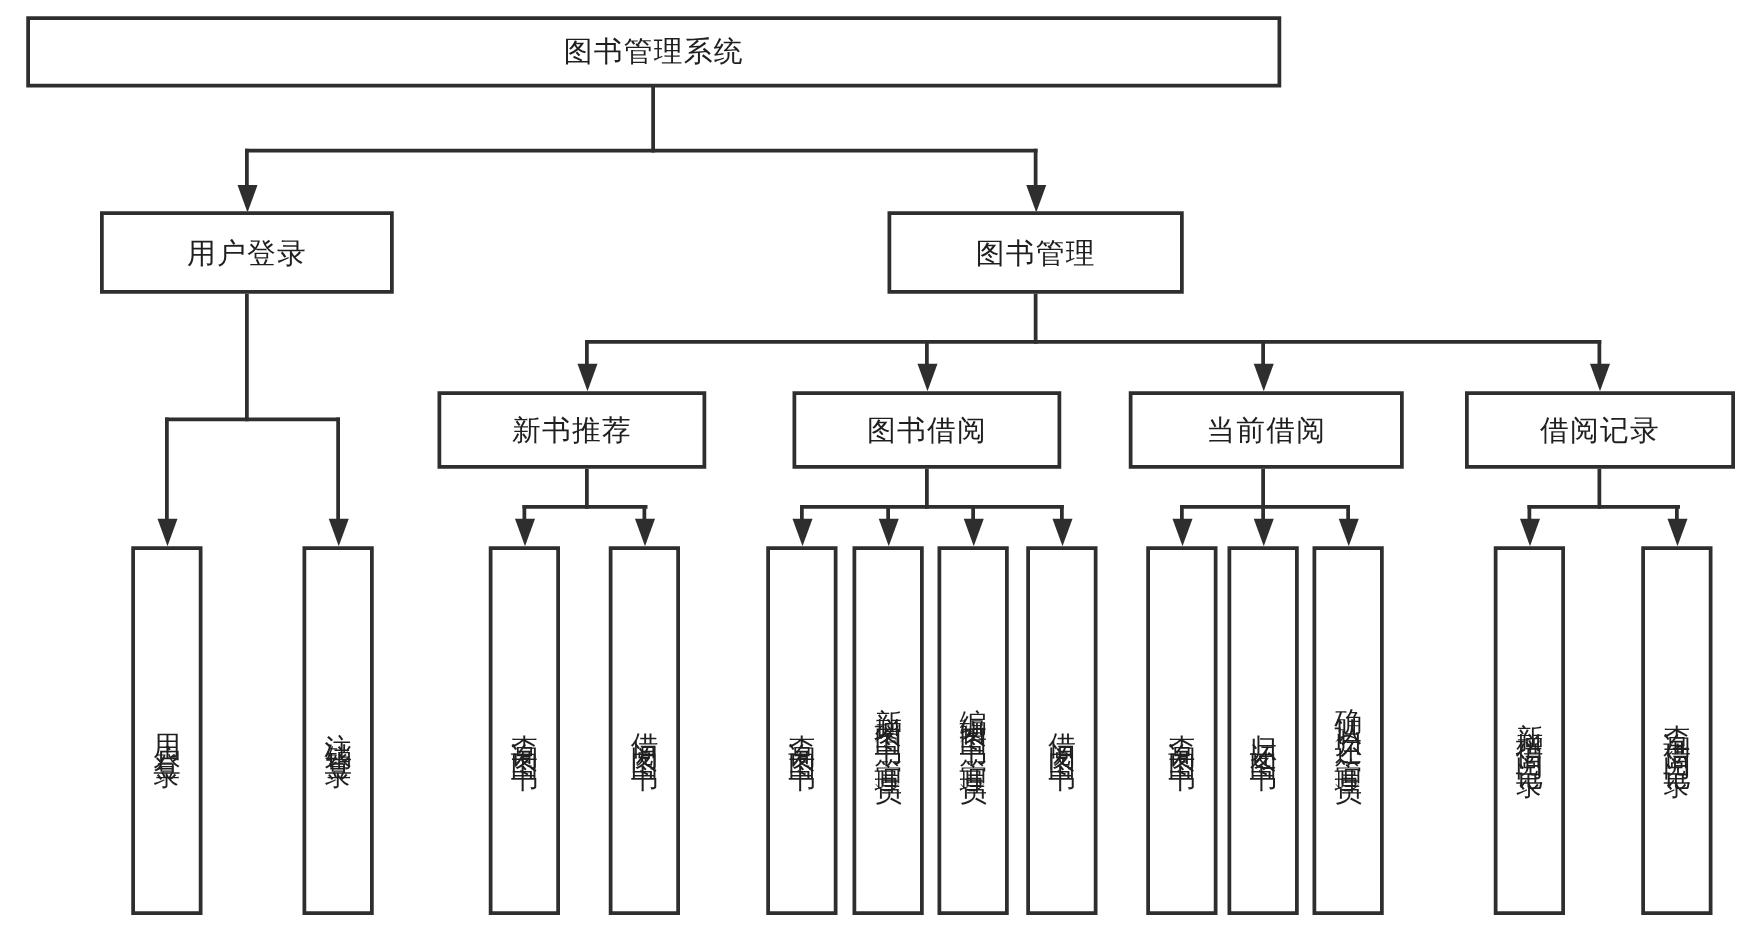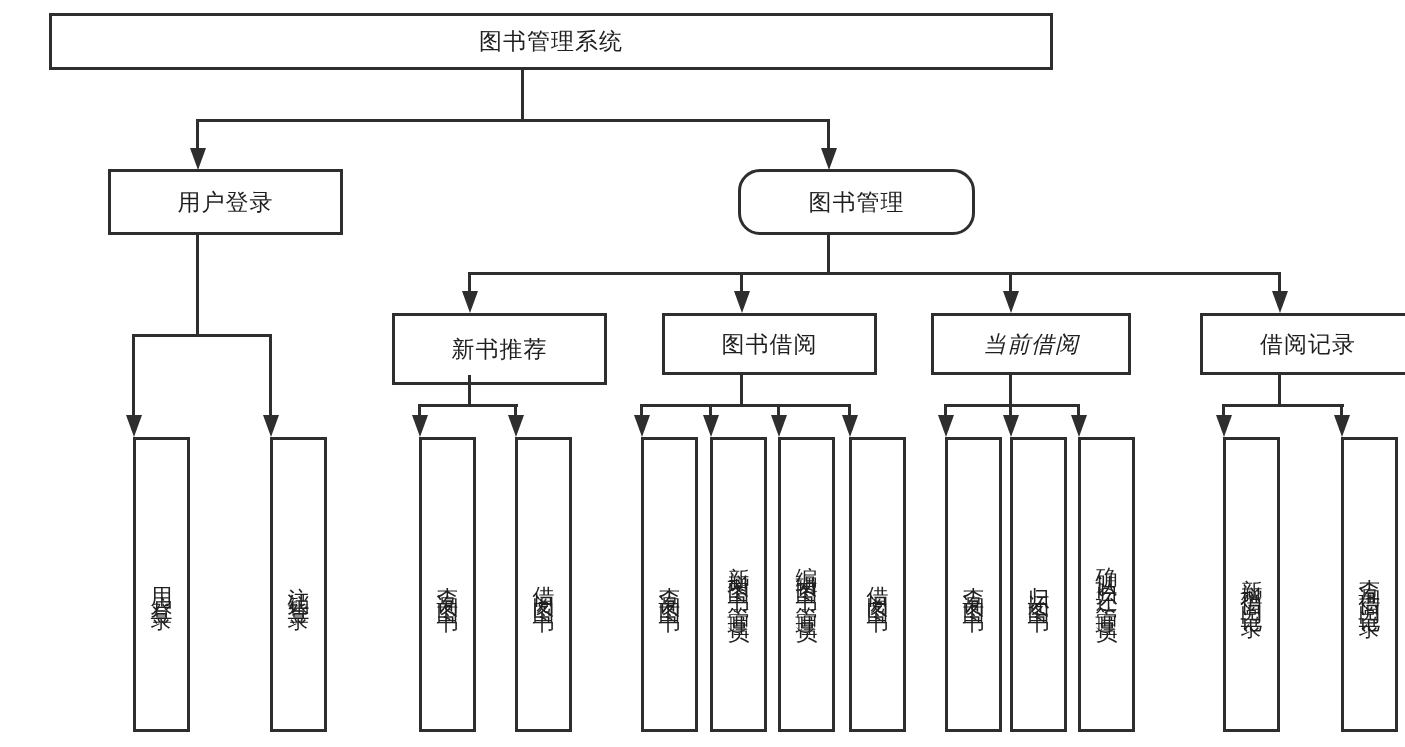--- a/index.html
+++ b/index.html
@@ -14,21 +14,20 @@
   }
   .node {
     position: absolute;
     box-sizing: border-box;
     border: 3px solid #2e2e2e;
     background: #ffffff;
     display: flex;
     align-items: center;
     justify-content: center;
     text-align: center;
-    margin-left: 28px;
   }
   .node.h {
     font-size: 23px;
     letter-spacing: 1px;
   }
   .node.v {
     writing-mode: vertical-lr;
     text-orientation: mixed;
     font-size: 22px;
     letter-spacing: 8px;
@@ -64,43 +63,43 @@
   <div class="node h" style="left:21px; top:13px; width:1004px; height:57px;">图书管理系统</div>
 
   <div class="vline" style="left:521px; top:68px; height:54px;"></div>
   <div class="hline" style="left:196px; top:119px; width:634px;"></div>
   <div class="vline" style="left:196px; top:119px; height:31px;"></div>
   <div class="arrow" style="left:190px; top:148px;"></div>
   <div class="vline" style="left:827px; top:119px; height:31px;"></div>
   <div class="arrow" style="left:821px; top:148px;"></div>
 
   <div class="node h" style="left:80px; top:169px; width:235px; height:66px;">用户登录</div>
-  <div class="node h" style="left:710px; top:169px; width:237px; height:66px;border-radius:22px;">图书管理</div>
+  <div class="node h" style="left:710px; top:169px; width:237px; height:66px;">图书管理</div>
 
   <div class="vline" style="left:196px; top:235px; height:102px;"></div>
   <div class="hline" style="left:132px; top:334px; width:140px;"></div>
   <div class="vline" style="left:132px; top:334px; height:83px;"></div>
   <div class="arrow" style="left:126px; top:415px;"></div>
   <div class="vline" style="left:269px; top:334px; height:83px;"></div>
   <div class="arrow" style="left:263px; top:415px;"></div>
 
   <div class="vline" style="left:827px; top:235px; height:40px;"></div>
   <div class="hline" style="left:468px; top:272px; width:813px;"></div>
   <div class="vline" style="left:468px; top:272px; height:22px;"></div>
   <div class="arrow" style="left:462px; top:291px;"></div>
   <div class="vline" style="left:740px; top:272px; height:22px;"></div>
   <div class="arrow" style="left:734px; top:291px;"></div>
   <div class="vline" style="left:1009px; top:272px; height:22px;"></div>
   <div class="arrow" style="left:1003px; top:291px;"></div>
   <div class="vline" style="left:1278px; top:272px; height:22px;"></div>
   <div class="arrow" style="left:1272px; top:291px;"></div>
 
-  <div class="node h" style="left:364px; top:313px; width:215px; height:72px;font-family:Liberation Mono, monospace;">新书推荐</div>
+  <div class="node h" style="left:350px; top:313px; width:215px; height:62px;font-family:Liberation Mono, monospace;">新书推荐</div>
   <div class="node h" style="left:634px; top:313px; width:215px; height:62px;text-align:center;">图书借阅</div>
-  <div class="node h" style="left:903px; top:313px; width:200px; height:62px;font-style:italic;">当前借阅</div>
+  <div class="node h" style="left:903px; top:313px; width:220px; height:62px;">当前借阅</div>
   <div class="node h" style="left:1172px; top:313px; width:216px; height:62px;">借阅记录</div>
 
   <div class="vline" style="left:468px; top:375px; height:32px;"></div>
   <div class="hline" style="left:418px; top:404px; width:100px;"></div>
   <div class="vline" style="left:418px; top:404px; height:14px;"></div>
   <div class="arrow" style="left:412px; top:415px;"></div>
   <div class="vline" style="left:514px; top:404px; height:14px;"></div>
   <div class="arrow" style="left:508px; top:415px;"></div>
 
   <div class="vline" style="left:740px; top:375px; height:32px;"></div>

